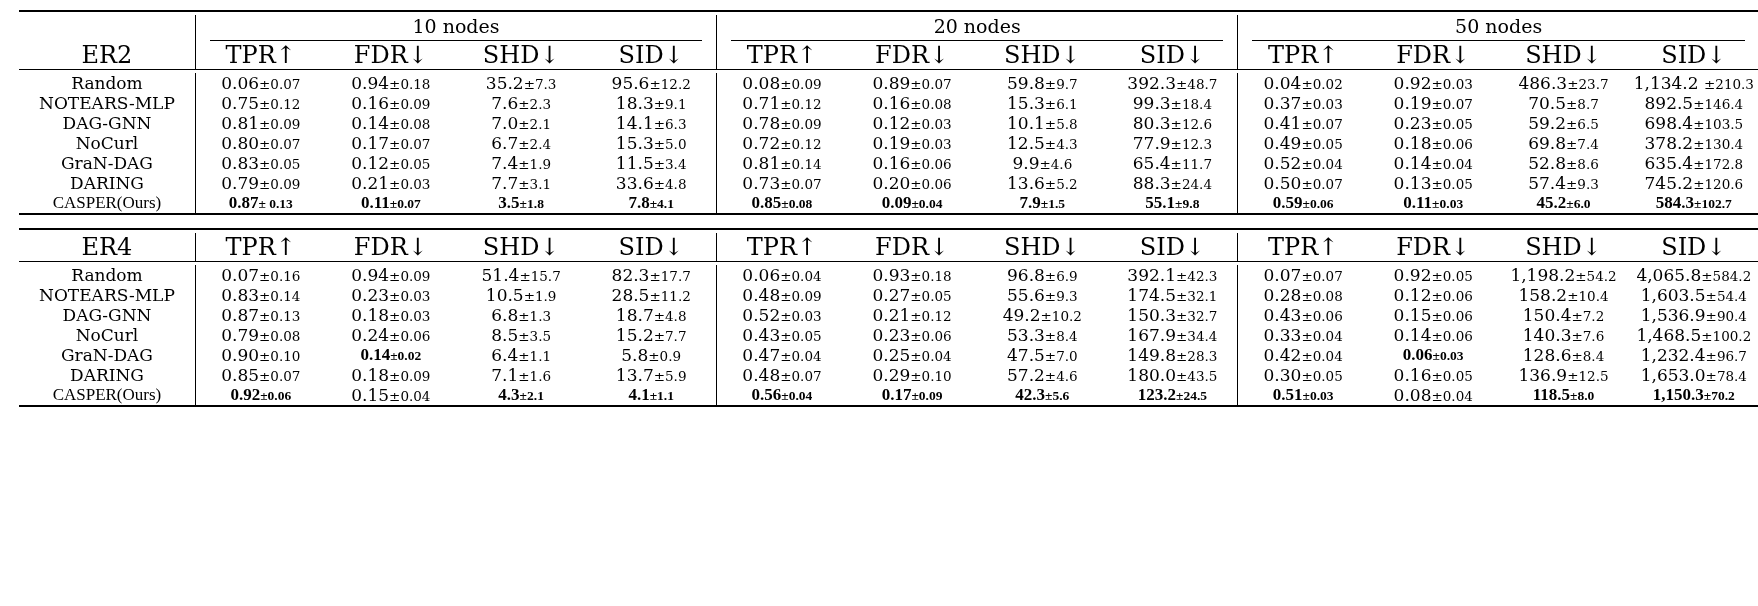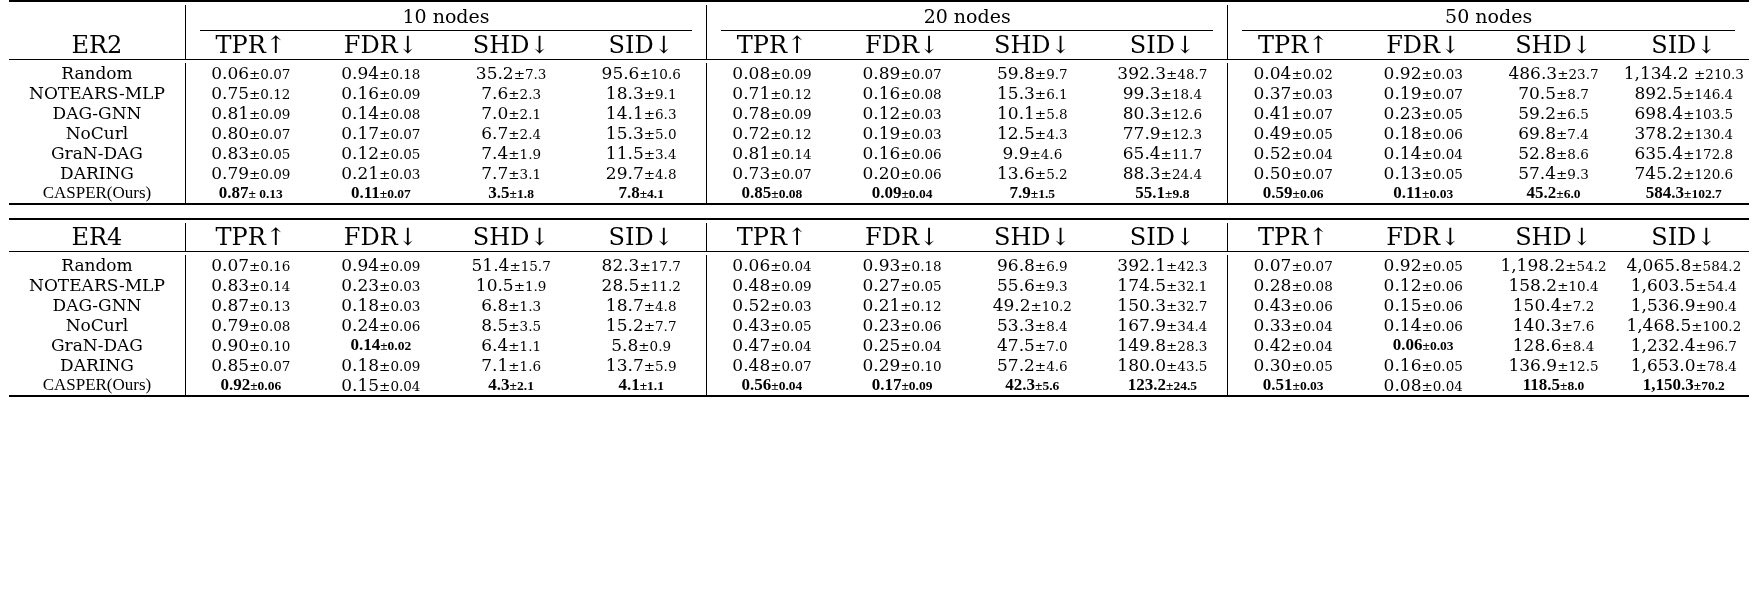--- a/index.html
+++ b/index.html
@@ -11,21 +11,21 @@
     width: 1758px;
     height: 606px;
     font-family: "DejaVu Serif", "Liberation Serif", serif;
     color: #000000;
     overflow: hidden;
   }
   .page {
     position: relative;
     width: 1758px;
     height: 606px;
-    padding: 0;
+    padding: 10px;
     box-sizing: border-box;
   }
   table.results {
     border-collapse: collapse;
     width: 1740px;
     margin-left: 9px;
     table-layout: fixed;
   }
   table.results td, table.results th {
     padding: 0;
@@ -127,21 +127,21 @@
           <td>SID↓</td>
         </tr>
         <tr class="rule-mid">
           <td colspan="13"></td>
         </tr>
         <tr class="data-row">
           <td class="method">Random</td>
           <td class="sep"><span class="val-main">0.06</span><span class="pm">±0.07</span></td>
           <td class=""><span class="val-main">0.94</span><span class="pm">±0.18</span></td>
           <td class=""><span class="val-main">35.2</span><span class="pm">±7.3</span></td>
-          <td class=""><span class="val-main">95.6</span><span class="pm">±10.6</span></td>
+          <td class=""><span class="val-main">95.6</span><span class="pm">±12.2</span></td>
           <td class="sep"><span class="val-main">0.08</span><span class="pm">±0.09</span></td>
           <td class=""><span class="val-main">0.89</span><span class="pm">±0.07</span></td>
           <td class=""><span class="val-main">59.8</span><span class="pm">±9.7</span></td>
           <td class=""><span class="val-main">392.3</span><span class="pm">±48.7</span></td>
           <td class="sep"><span class="val-main">0.04</span><span class="pm">±0.02</span></td>
           <td class=""><span class="val-main">0.92</span><span class="pm">±0.03</span></td>
           <td class=""><span class="val-main">486.3</span><span class="pm">±23.7</span></td>
           <td class=""><span class="val-main">1,134.2 </span><span class="pm">±210.3</span></td>
         </tr>
         <tr class="data-row">
@@ -202,21 +202,21 @@
           <td class="sep"><span class="val-main">0.52</span><span class="pm">±0.04</span></td>
           <td class=""><span class="val-main">0.14</span><span class="pm">±0.04</span></td>
           <td class=""><span class="val-main">52.8</span><span class="pm">±8.6</span></td>
           <td class=""><span class="val-main">635.4</span><span class="pm">±172.8</span></td>
         </tr>
         <tr class="data-row">
           <td class="method">DARING</td>
           <td class="sep"><span class="val-main">0.79</span><span class="pm">±0.09</span></td>
           <td class=""><span class="val-main">0.21</span><span class="pm">±0.03</span></td>
           <td class=""><span class="val-main">7.7</span><span class="pm">±3.1</span></td>
-          <td class=""><span class="val-main">29.7</span><span class="pm">±4.8</span></td>
+          <td class=""><span class="val-main">33.6</span><span class="pm">±4.8</span></td>
           <td class="sep"><span class="val-main">0.73</span><span class="pm">±0.07</span></td>
           <td class=""><span class="val-main">0.20</span><span class="pm">±0.06</span></td>
           <td class=""><span class="val-main">13.6</span><span class="pm">±5.2</span></td>
           <td class=""><span class="val-main">88.3</span><span class="pm">±24.4</span></td>
           <td class="sep"><span class="val-main">0.50</span><span class="pm">±0.07</span></td>
           <td class=""><span class="val-main">0.13</span><span class="pm">±0.05</span></td>
           <td class=""><span class="val-main">57.4</span><span class="pm">±9.3</span></td>
           <td class=""><span class="val-main">745.2</span><span class="pm">±120.6</span></td>
         </tr>
         <tr class="data-row">

